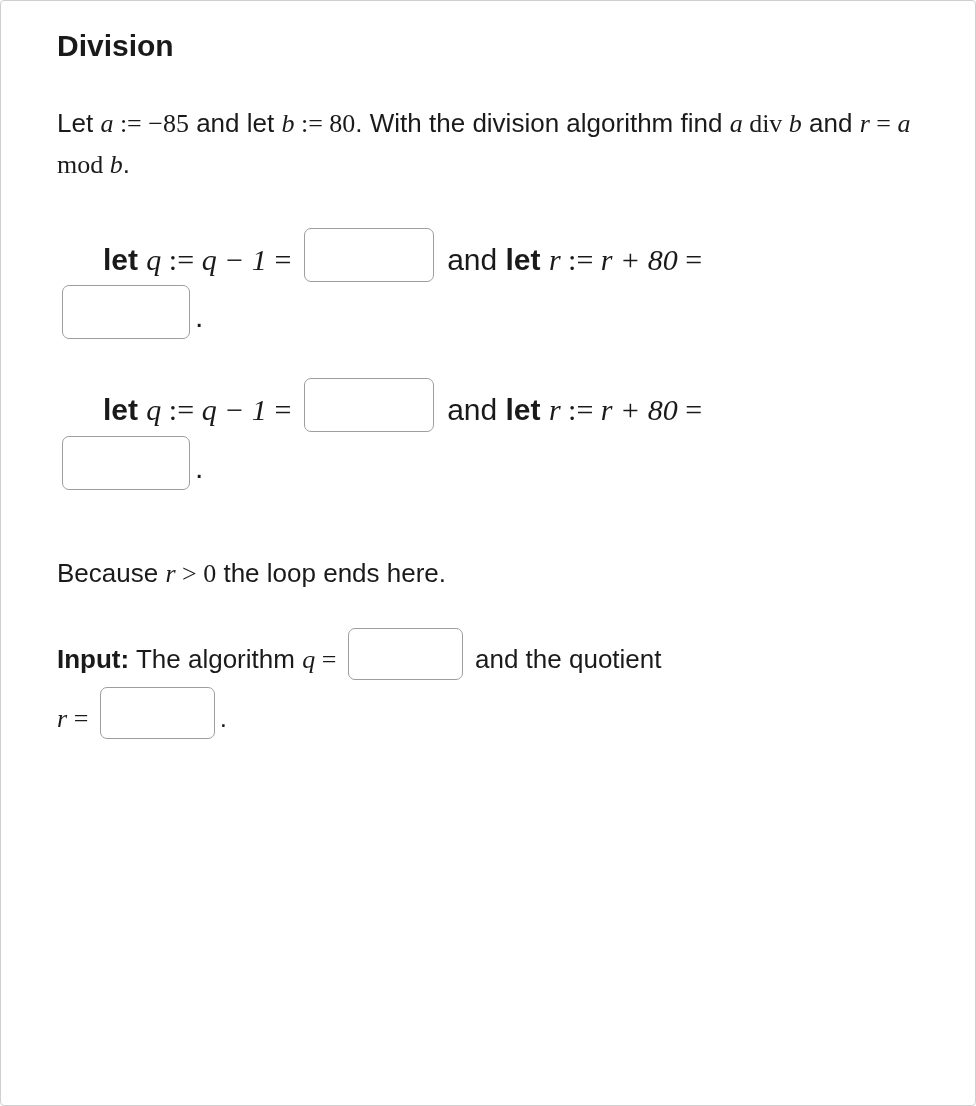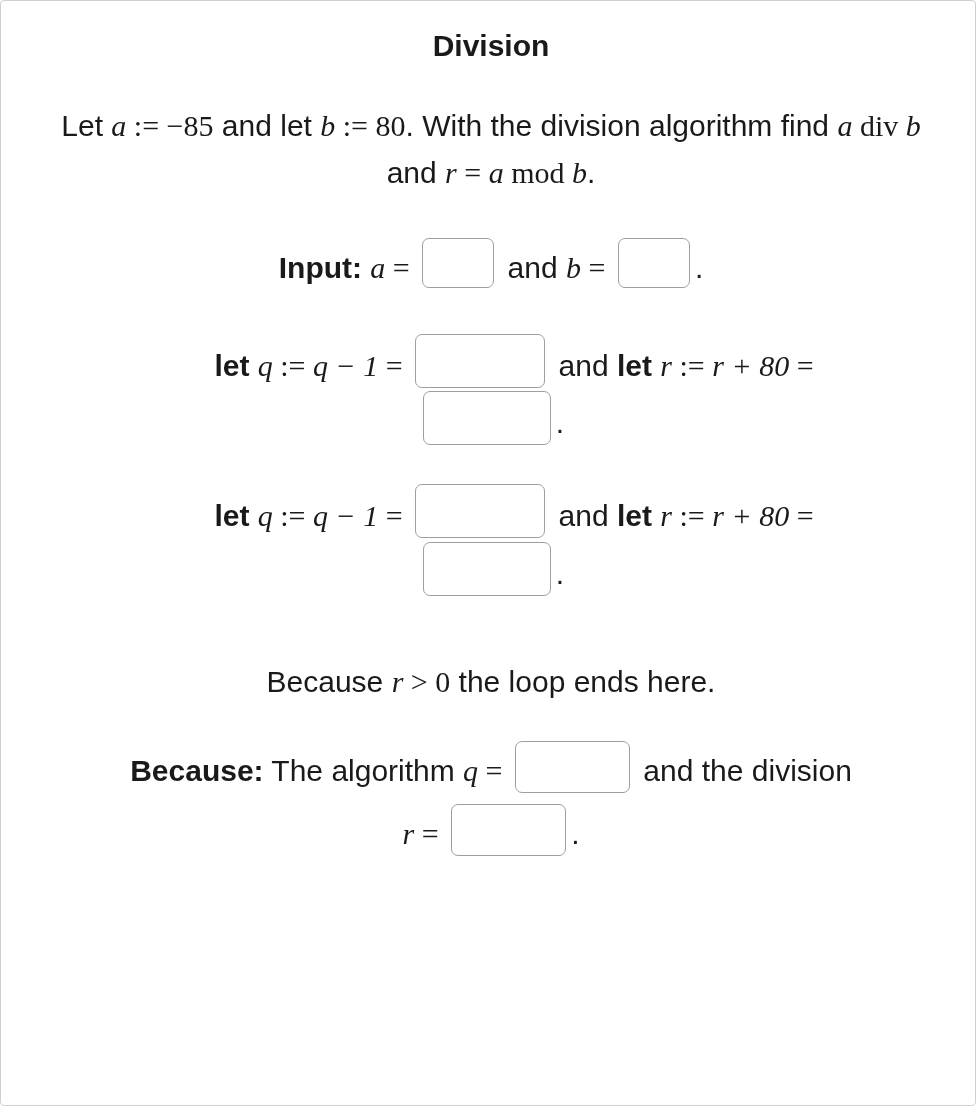--- a/index.html
+++ b/index.html
@@ -12,29 +12,28 @@
     color: #1a1a1a;
     -webkit-font-smoothing: antialiased;
   }
   .page {
     box-sizing: border-box;
     width: 976px;
     min-height: 1106px;
     padding: 28px 50px 30px 56px;
     border: 1px solid #cfcfcf;
     border-radius: 4px;
-    text-align: center;
   }
   .heading {
     font-weight: 700;
     font-size: 30px;
     margin: 0 0 40px 0;
   }
   .para {
-    font-size: 30px;
+    font-size: 26px;
     line-height: 1.55;
     margin: 0 0 42px 0;
   }
   .bold { font-weight: 700; }
   .mi { font-family: "Times New Roman", Times, serif; font-style: italic; }
   .mn { font-family: "Times New Roman", Times, serif; font-style: normal; }
   .mop { font-family: "Times New Roman", Times, serif; font-style: normal; }
   .fill {
     display: inline-block;
     box-sizing: border-box;
@@ -66,24 +65,20 @@
 <body>
 
 <div class="page">
 
   <p class="heading">Division</p>
 
   <p class="para">
     <span>Let </span><span class="mi">a</span><span class="mn"> := </span><span class="mn">−85</span><span> and let </span><span class="mi">b</span><span class="mn"> := </span><span class="mn">80</span><span>. With the division algorithm find </span><span class="mi">a</span><span class="mop"> div </span><span class="mi">b</span><span> and </span><span class="mi">r</span><span class="mn"> = </span><span class="mi">a</span><span class="mop"> mod </span><span class="mi">b</span><span>.</span>
   </p>
 
-  <p class="para">
-    <span class="bold">Input:</span>
-    <span class="mi">a</span><span class="mn"> = </span><span class="fill small"></span><span> and </span><span class="mi">b</span><span class="mn"> = </span><span class="fill small"></span><span>.</span>
-  </p>
 
 
   <p class="step indent">
     <span class="bold">let</span>
     <span class="mi">q</span><span class="mn"> := </span><span class="mi">q − 1</span><span class="mn"> = </span><span class="fill med"></span><span> and </span><span class="bold">let</span>
     <span class="mi">r</span><span class="mn"> := </span><span class="mi">r + 80</span><span class="mn"> = </span><br>
     <span style="margin-left:-46px;"><span class="fill med2"></span><span>.</span></span>
   </p>
 
   <p class="step2 indent">
@@ -91,17 +86,17 @@
     <span class="mi">q</span><span class="mn"> := </span><span class="mi">q − 1</span><span class="mn"> = </span><span class="fill med"></span><span> and </span><span class="bold">let</span>
     <span class="mi">r</span><span class="mn"> := </span><span class="mi">r + 80</span><span class="mn"> = </span><br>
     <span style="margin-left:-46px;"><span class="fill med2"></span><span>.</span></span>
   </p>
 
   <p class="para" style="margin-bottom:34px;">
     <span>Because </span><span class="mi">r</span><span class="mn"> &gt; </span><span class="mn">0</span><span> the loop ends here.</span>
   </p>
 
   <p class="para" style="line-height:2.1; margin-bottom:0;">
-    <span class="bold">Because:</span><span> The algorithm </span><span class="mi">q</span><span class="mn"> = </span><span class="fill medb"></span><span> and the division </span><br>
+    <span class="bold">Input:</span><span> The algorithm </span><span class="mi">q</span><span class="mn"> = </span><span class="fill medb"></span><span> and the quotient </span><br>
     <span class="mi">r</span><span class="mn"> = </span><span class="fill medb"></span><span>.</span>
   </p>
 
 </div>
 
 </body></html>

